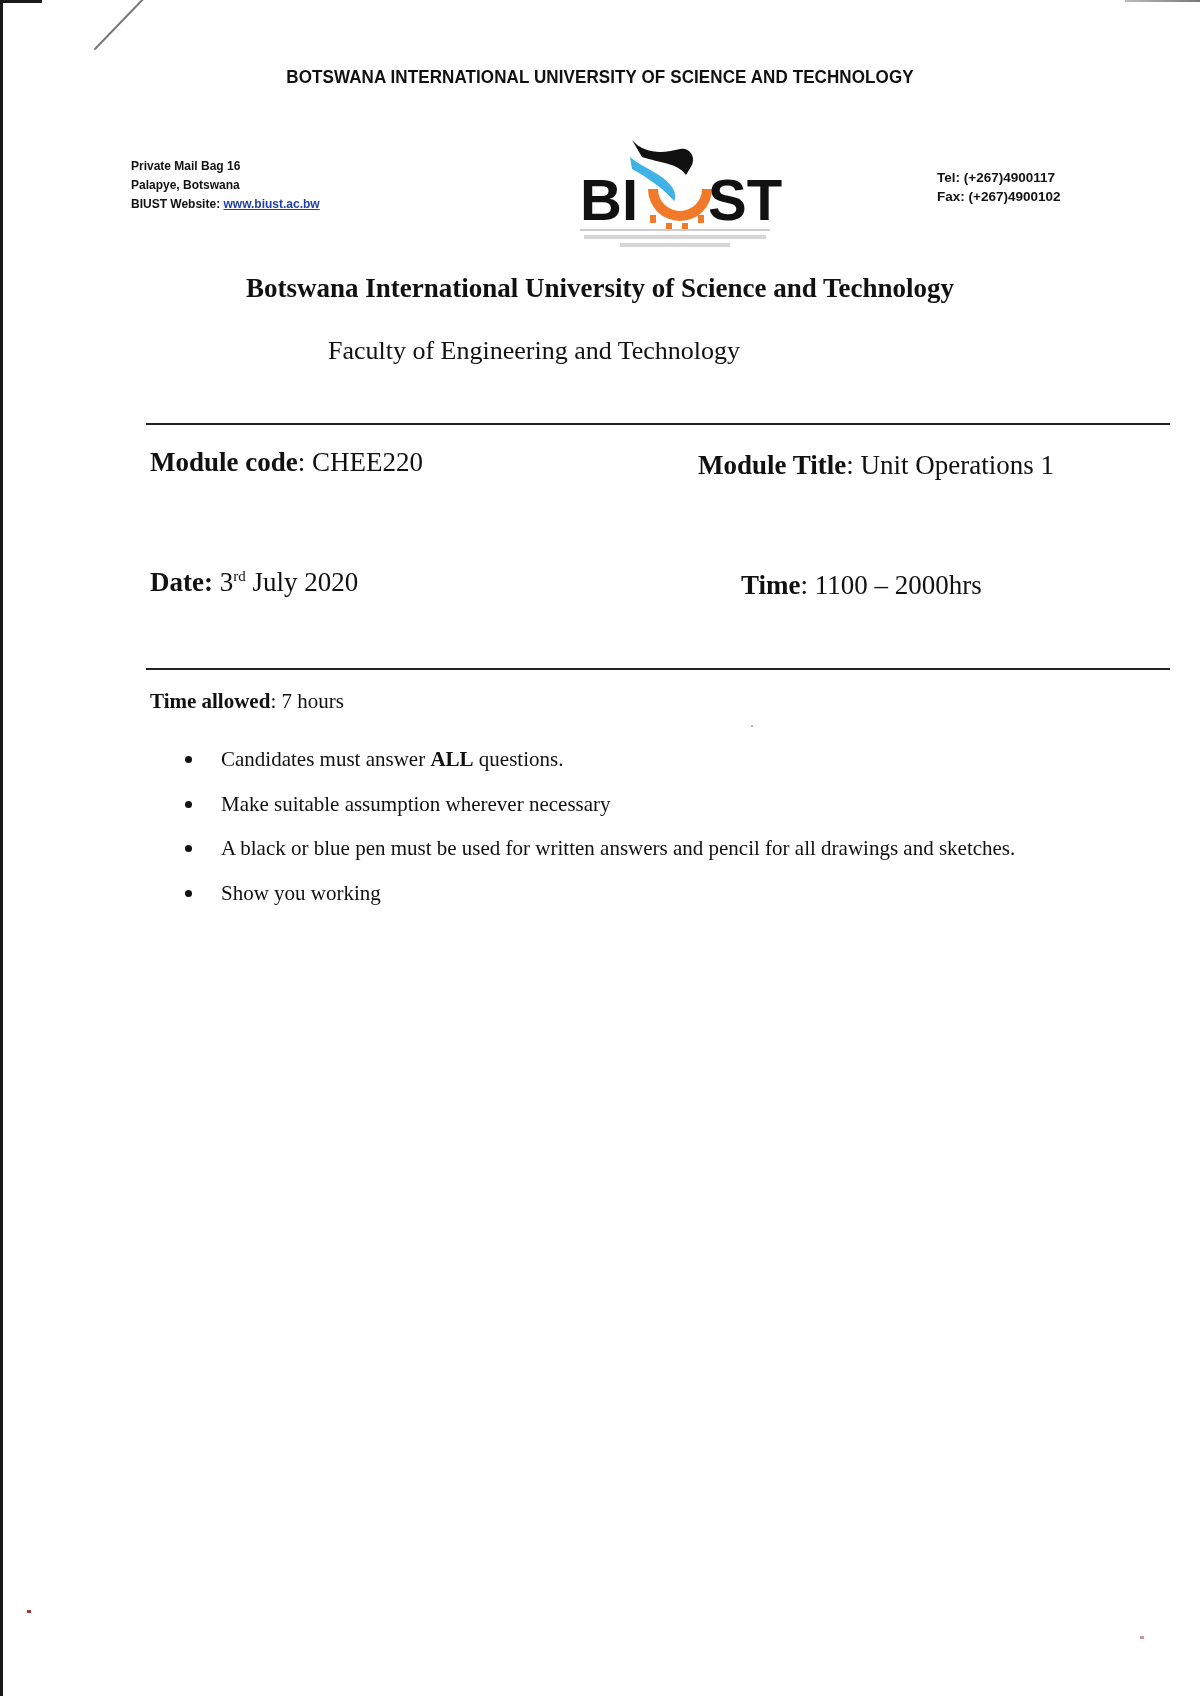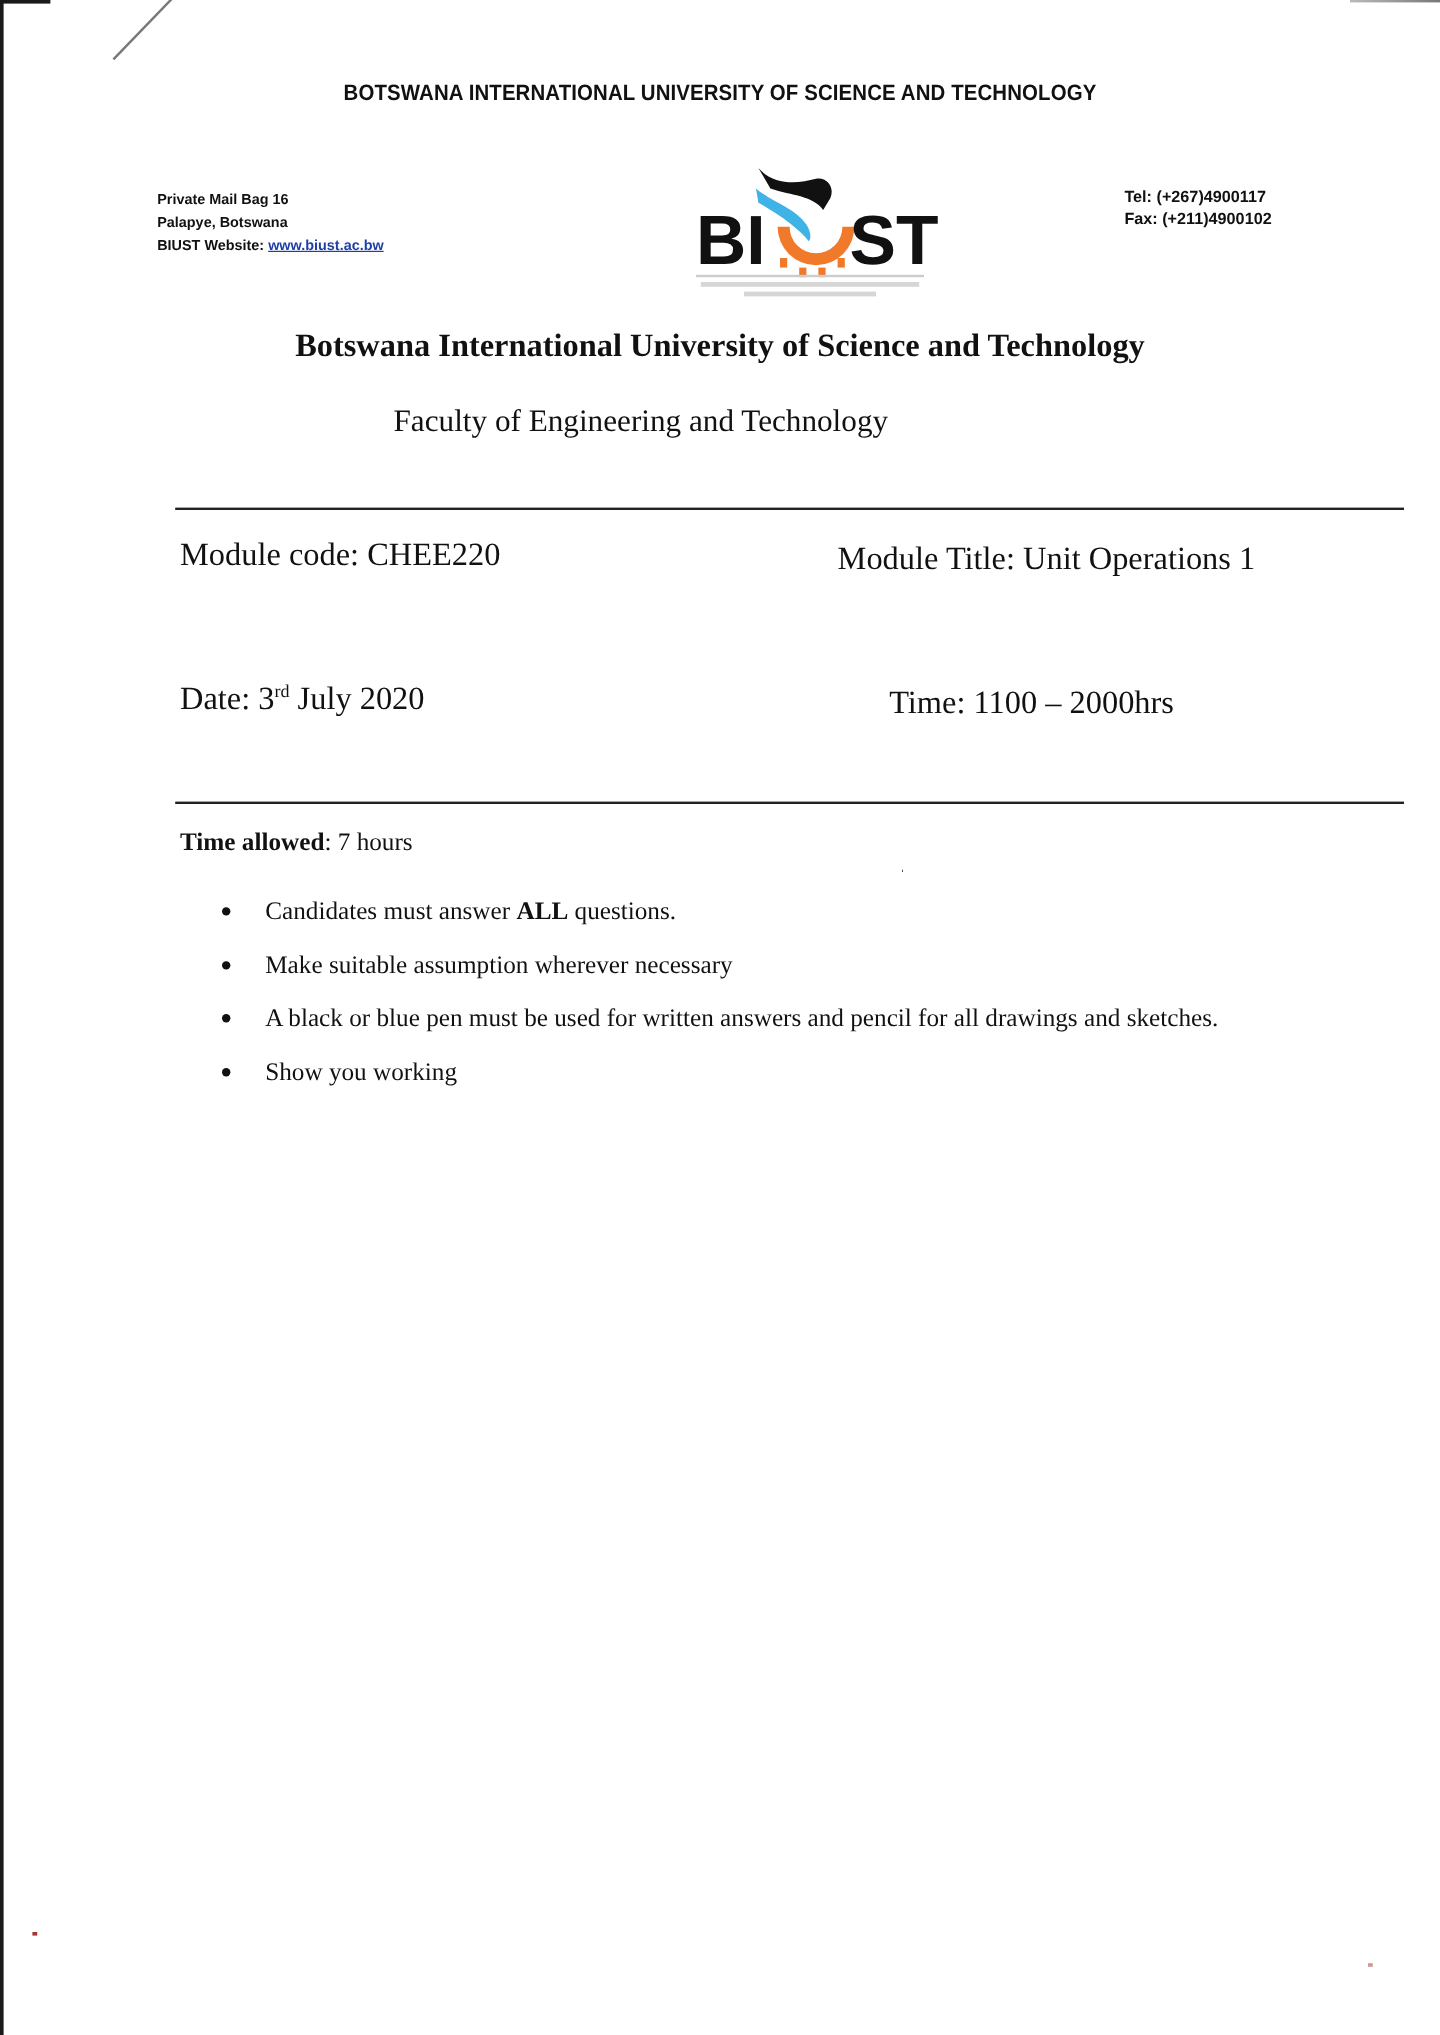--- a/index.html
+++ b/index.html
@@ -6,27 +6,27 @@
   body { width: 1200px; height: 1696px; position: relative; overflow: hidden; font-family: "Liberation Serif", serif; color: #111; }
   .scan-edge-left { position: absolute; left: 0; top: 0; width: 3px; height: 1696px; background: #1a1a1a; }
   .scan-edge-top { position: absolute; left: 0; top: 0; width: 42px; height: 3px; background: #1a1a1a; }
   .scan-edge-top-right { position: absolute; left: 1125px; top: 0; width: 75px; height: 2px; background: linear-gradient(90deg,#bbb,#777); }
   .pen-stroke { position: absolute; left: 70px; top: 22px; width: 75px; height: 2px; background: #777; transform-origin: left center; transform: rotate(-46deg) translate(-2px, 36px); }
   .abs { position: absolute; }
   .sans { font-family: "Liberation Sans", sans-serif; }
   .header-caps { left: 0; width: 1200px; top: 66px; text-align: center; font-weight: bold; font-size: 18.5px; letter-spacing: 0.1px; transform: scaleX(0.92); }
   .addr { left: 131px; top: 130px; font-size: 12px; font-weight: bold; line-height: 19px; margin-top: 27px; }
   .addr a { color: #1f3fa8; text-decoration: underline; }
-  .contact { left: 937px; top: 154px; font-size: 13.5px; font-weight: bold; line-height: 19px; }
+  .contact { left: 937px; top: 168px; font-size: 13.5px; font-weight: bold; line-height: 19px; }
   .logo { left: 570px; top: 135px; width: 220px; height: 125px; }
   .title1 { left: 0; width: 1200px; top: 273px; text-align: center; font-weight: bold; font-size: 27px; }
   .title2 { left: 0; width: 1068px; top: 336px; text-align: center; font-size: 26px; }
   .rule { left: 146px; width: 1024px; height: 2px; background: #222; }
   .field { font-size: 27px; }
-  .field b { font-weight: normal; }
+  .field b { font-weight: bold; }
   .small-field { font-size: 21px; }
   .bullets { left: 185px; top: 748px; font-size: 21px; }
   .bullets .item { position: relative; padding-left: 36px; margin-bottom: 21.5px; line-height: 23px; white-space: nowrap; }
   .bullets .dot { position: absolute; left: 0; top: 8px; width: 7px; height: 7px; border-radius: 50%; background: #111; }
   .speck { position: absolute; background: #a33; width: 4px; height: 3px; }
   .mark-tick { left: 750px; top: 713px; font-size: 12px; }
 </style>
 </head>
 <body>
 
@@ -57,21 +57,21 @@
     <text x="10" y="85" font-family="Liberation Sans, sans-serif" font-size="58" font-weight="bold" fill="#111">BI</text>
     <text x="138" y="85" font-family="Liberation Sans, sans-serif" font-size="58" font-weight="bold" fill="#111">ST</text>
     <rect x="10" y="94" width="190" height="2" fill="#ccc"></rect>
     <rect x="14" y="100" width="182" height="4" fill="#d6d6d6"></rect>
     <rect x="50" y="108" width="110" height="4" fill="#d6d6d6"></rect>
   </svg>
 </div>
 
 <div class="abs sans contact">
   <div>Tel: (+267)4900117</div>
-  <div>Fax: (+211)4900102</div>
+  <div>Fax: (+267)4900102</div>
 </div>
 
 <div class="abs title1">Botswana International University of Science and Technology</div>
 <div class="abs title2">Faculty of Engineering and Technology</div>
 
 <div class="abs rule" style="top:423px;"></div>
 
 <div class="abs field" style="left:150px; top:447px;">
   <b>Module code</b><span>: CHEE220</span>
 </div>

